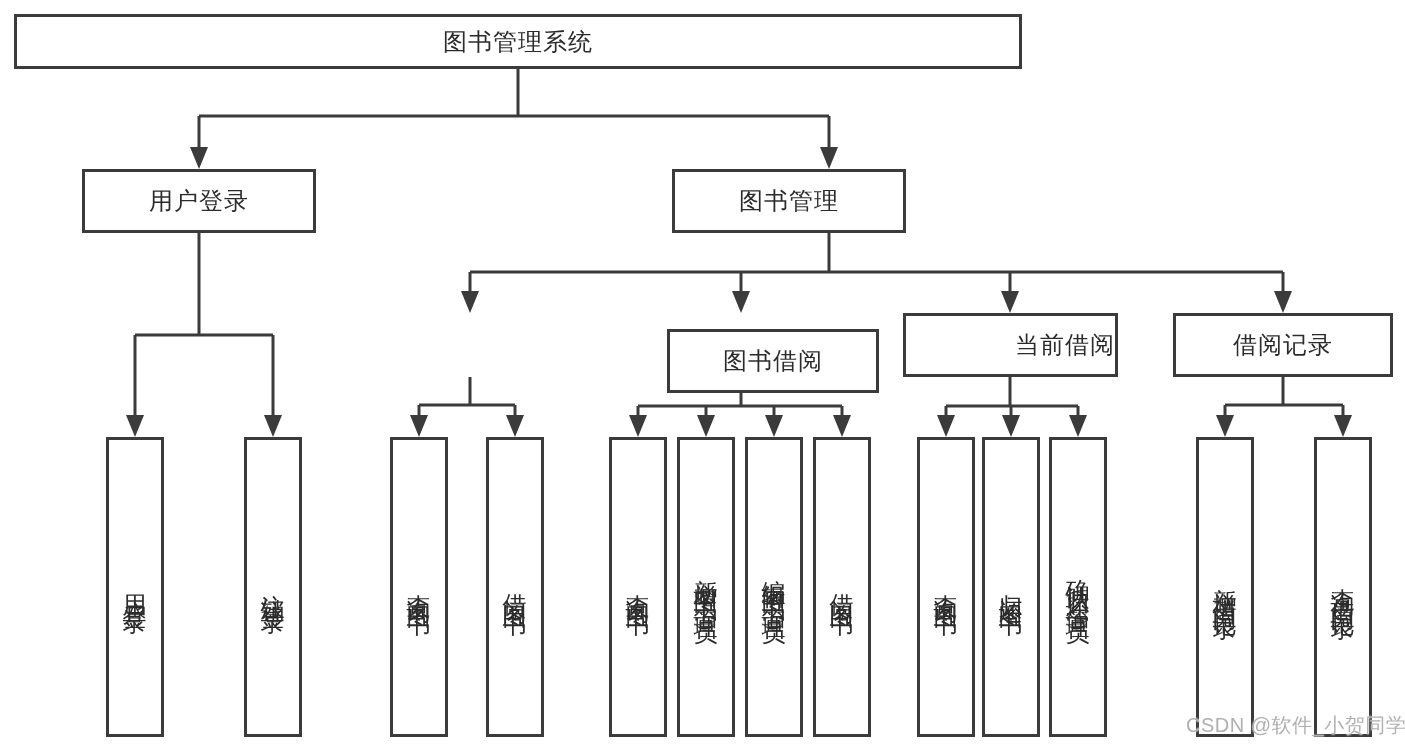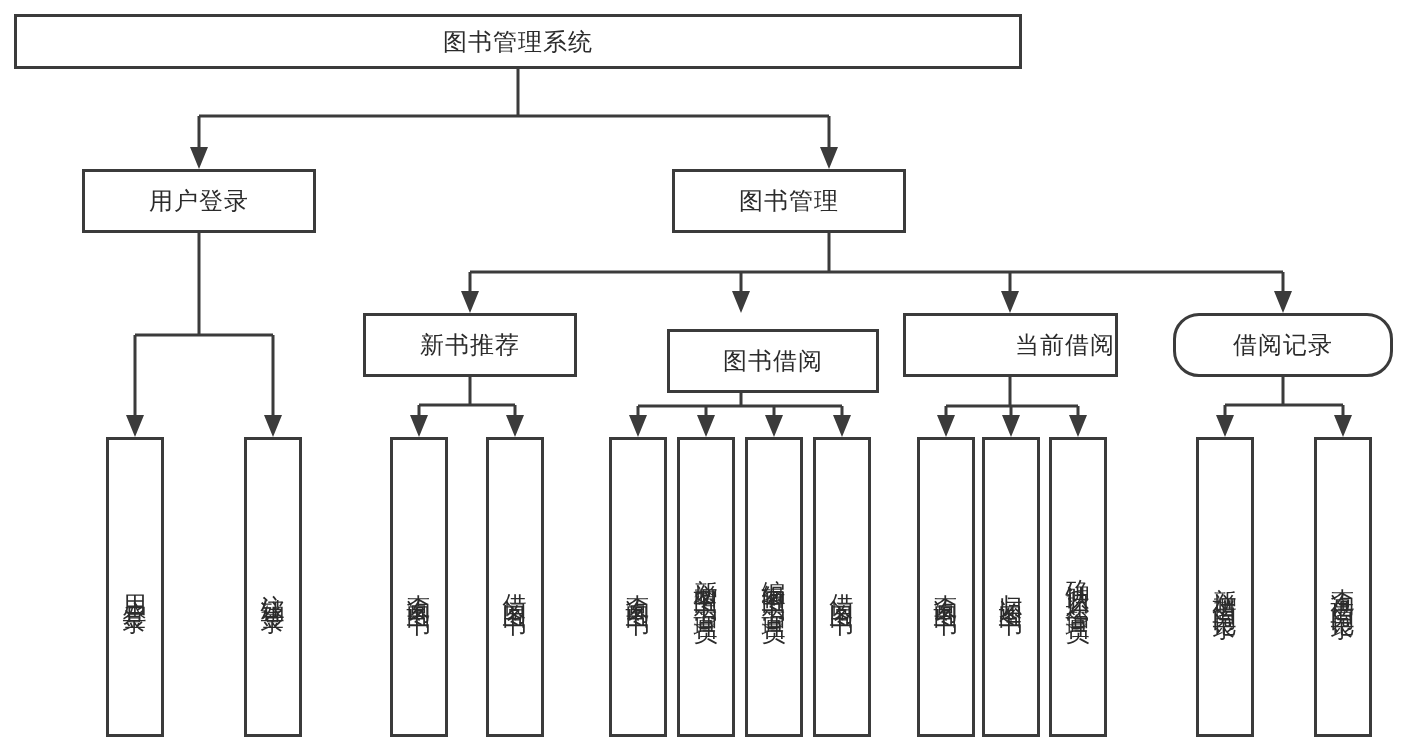--- a/index.html
+++ b/index.html
@@ -81,30 +81,27 @@
     <span>图书管理系统</span>
   </div>
 
   <div class="node" style="left:82px;top:169px;width:234px;height:64px;">
     <span>用户登录</span>
   </div>
   <div class="node" style="left:672px;top:169px;width:234px;height:64px;">
     <span>图书管理</span>
   </div>
 
-  <div class="node" style="left:363px;top:313px;width:214px;height:64px;">
-    <span>新书推荐</span>
-  </div>
   <div class="node" style="left:635px;top:329px;width:212px;height:64px;margin-left:32px;">
     <span>图书借阅</span>
   </div>
   <div class="node" style="left:903px;top:313px;width:215px;height:64px;justify-content:flex-end;">
     <span>当前借阅</span>
   </div>
-  <div class="node" style="left:1173px;top:313px;width:220px;height:64px;border-radius:26px;">
+  <div class="node" style="left:1173px;top:313px;width:220px;height:64px;">
     <span>借阅记录</span>
   </div>
 
   <div class="node vnode" style="left:106px;top:437px;width:58px;height:300px;">
     <span>用户登录</span>
   </div>
   <div class="node vnode" style="left:244px;top:437px;width:58px;height:300px;">
     <span>注销登录</span>
   </div>
 
@@ -138,14 +135,15 @@
     <span>确认归还（管理员）</span>
   </div>
 
   <div class="node vnode" style="left:1196px;top:437px;width:58px;height:300px;">
     <span>新增借阅记录</span>
   </div>
   <div class="node vnode" style="left:1314px;top:437px;width:58px;height:300px;">
     <span>查询借阅记录</span>
   </div>
 
+  <span class="watermark" style="left:1186px;top:712px;">CSDN @软件_小贺同学</span>
 
 </div>
 
 </body></html>

